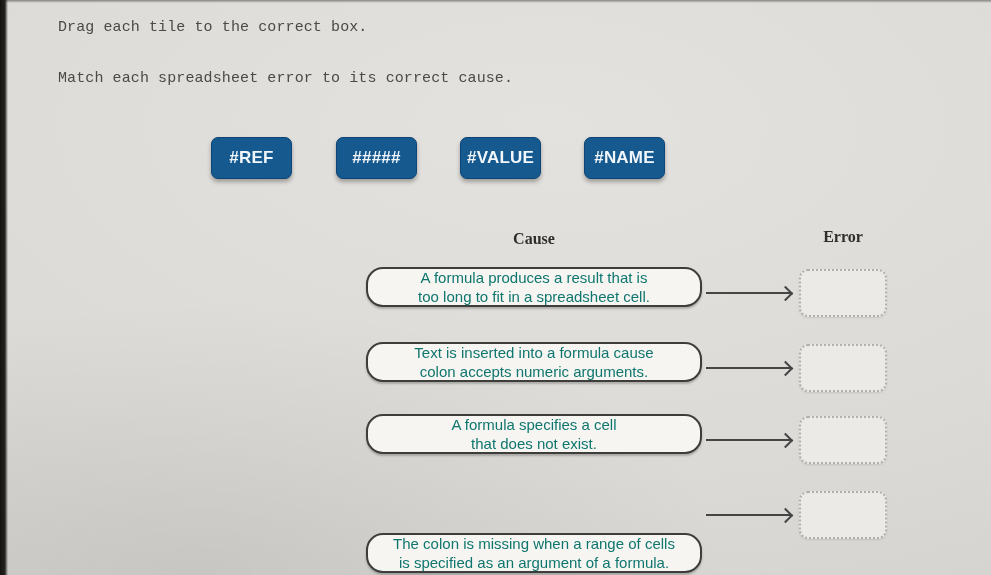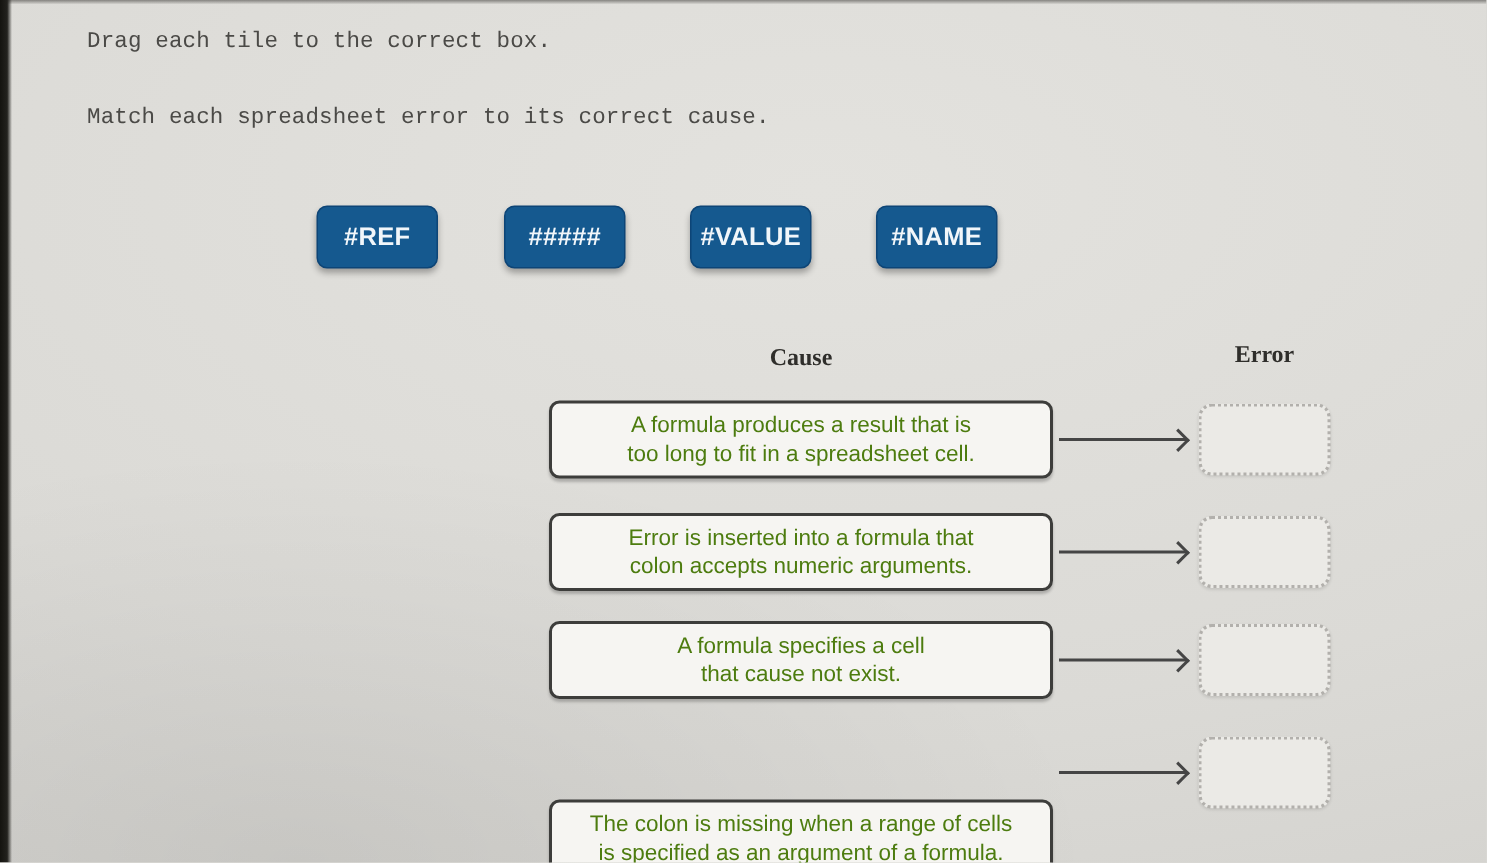--- a/index.html
+++ b/index.html
@@ -53,27 +53,27 @@
 
   .col-header{
     position:absolute;font-size:16px;font-weight:bold;color:#2f2e2b;
     text-align:center;
     font-family:Liberation Serif, serif;
   }
   .col-header.cause{left:366px;width:336px;top:230px;}
   .col-header.error{left:797px;width:92px;top:228px;}
 
   .cause-box{
-    position:absolute;left:366px;width:336px;height:52px;
+    position:absolute;left:366px;width:336px;height:40px;
     background:#f6f5f2;
     border:2px solid var(--cause-border);
-    border-radius:7px;
+    border-radius:17px;
     box-shadow:0 2px 2px rgba(0,0,0,0.22);
     display:flex;flex-direction:column;align-items:center;justify-content:center;
-    font-size:15px;line-height:19px;color:#4d7c0f;text-align:center;
+    font-size:15px;line-height:19px;color:#0f766e;text-align:center;
   }
   .cause-box.r1{top:267px;}
   .cause-box.r2{top:342px;}
   .cause-box.r3{top:414px;}
   .cause-box.r4{top:489px;margin-top:44px;}
 
   .arrow{
     position:absolute;left:706px;width:85px;height:2px;
     background:var(--arrow);
   }
@@ -121,29 +121,29 @@
   <div class="col-header error">Error</div>
 
   <div class="cause-box r1">
     <span>A formula produces a result that is</span>
     <span>too long to fit in a spreadsheet cell.</span>
   </div>
   <div class="arrow r1"></div>
   <div class="error-box r1"></div>
 
   <div class="cause-box r2">
-    <span>Error is inserted into a formula that</span>
+    <span>Text is inserted into a formula cause</span>
     <span>colon accepts numeric arguments.</span>
   </div>
   <div class="arrow r2"></div>
   <div class="error-box r2"></div>
 
   <div class="cause-box r3">
     <span>A formula specifies a cell</span>
-    <span>that cause not exist.</span>
+    <span>that does not exist.</span>
   </div>
   <div class="arrow r3"></div>
   <div class="error-box r3"></div>
 
   <div class="cause-box r4">
     <span>The colon is missing when a range of cells</span>
     <span>is specified as an argument of a formula.</span>
   </div>
   <div class="arrow r4"></div>
   <div class="error-box r4"></div>

